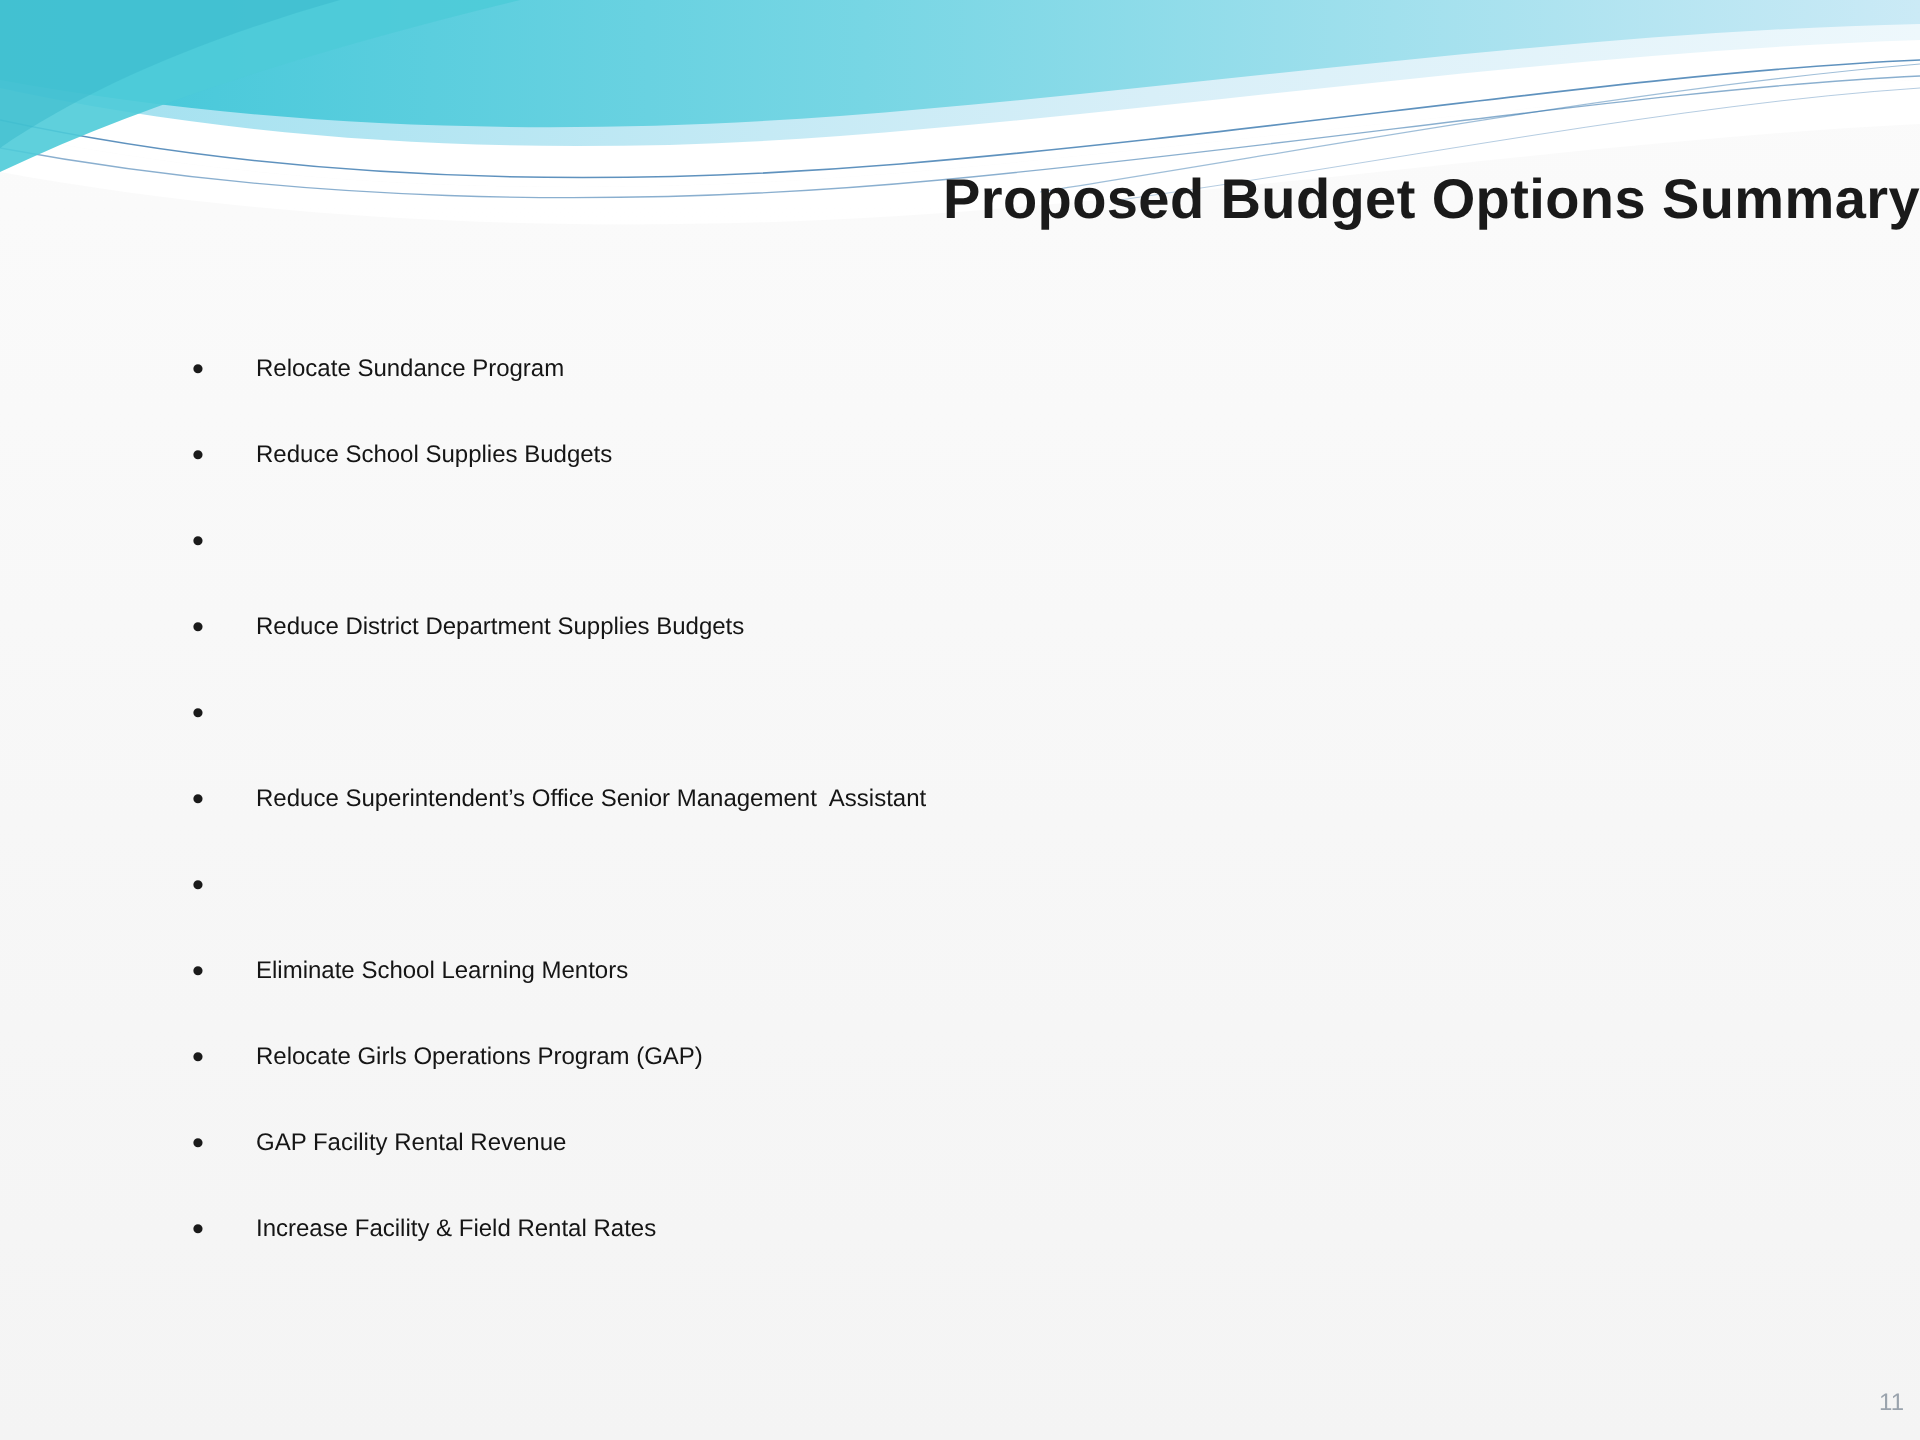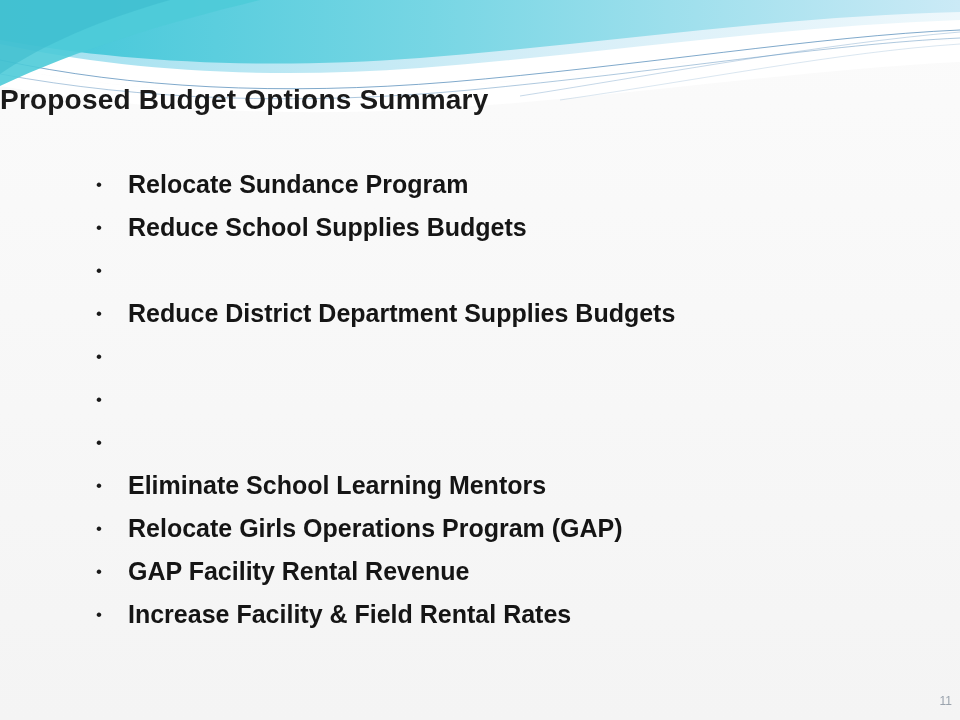--- a/index.html
+++ b/index.html
@@ -27,21 +27,21 @@
     left: 0;
     width: 960px;
     height: 140px;
     pointer-events: none;
   }
   .title {
     position: absolute;
     top: 84px;
     left: 0;
     width: 960px;
-    text-align: left;
+    text-align: right;
     font-size: 28px;
     font-weight: bold;
     color: #1a1a1a;
     letter-spacing: 0.2px;
   }
   .bullets {
     position: absolute;
     top: 172px;
     left: 96px;
     width: 820px;
@@ -53,22 +53,22 @@
   }
   .bullet-marker {
     width: 32px;
     flex: 0 0 32px;
     font-size: 17px;
     color: #1a1a1a;
     line-height: 24px;
     padding-top: 1px;
   }
   .bullet-text {
-    font-size: 25px;
-    font-weight: bold;
+    font-size: 12px;
+    font-weight: normal;
     color: #151515;
     line-height: 24px;
     white-space: pre;
   }
   .page-number {
     position: absolute;
     right: 8px;
     bottom: 12px;
     font-size: 12px;
     color: #9aa3ad;
@@ -124,20 +124,21 @@
     </div>
     <div class="bullet-row">
       <span class="bullet-marker">•</span>
       <span class="bullet-text">Reduce District Department Supplies Budgets</span>
     </div>
     <div class="bullet-row">
       <span class="bullet-marker">•</span>
     </div>
     <div class="bullet-row">
       <span class="bullet-marker">•</span>
+      <span class="bullet-text">Reduce Superintendent’s Office Senior Management  Assistant</span>
     </div>
     <div class="bullet-row">
       <span class="bullet-marker">•</span>
     </div>
     <div class="bullet-row">
       <span class="bullet-marker">•</span>
       <span class="bullet-text">Eliminate School Learning Mentors</span>
     </div>
     <div class="bullet-row">
       <span class="bullet-marker">•</span>

